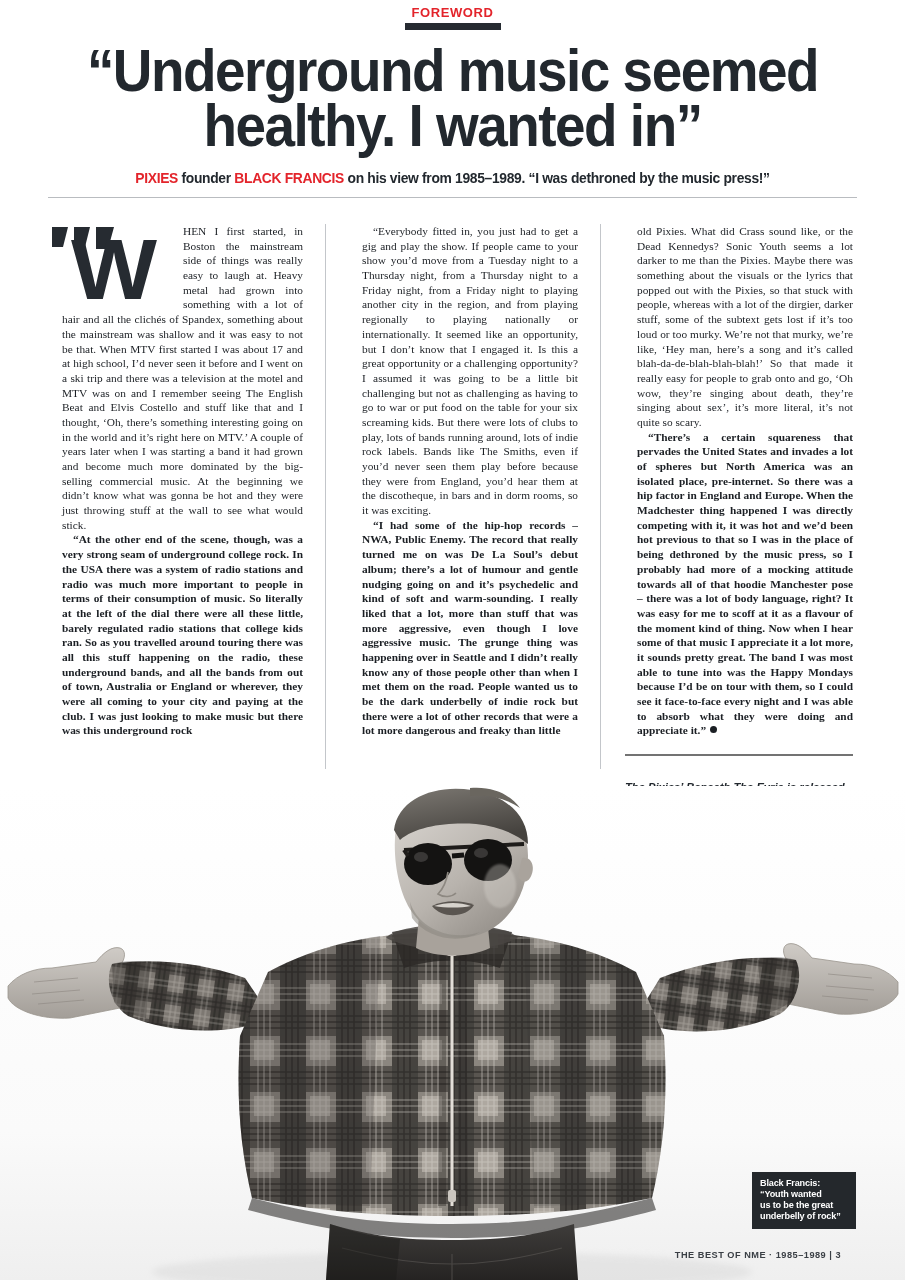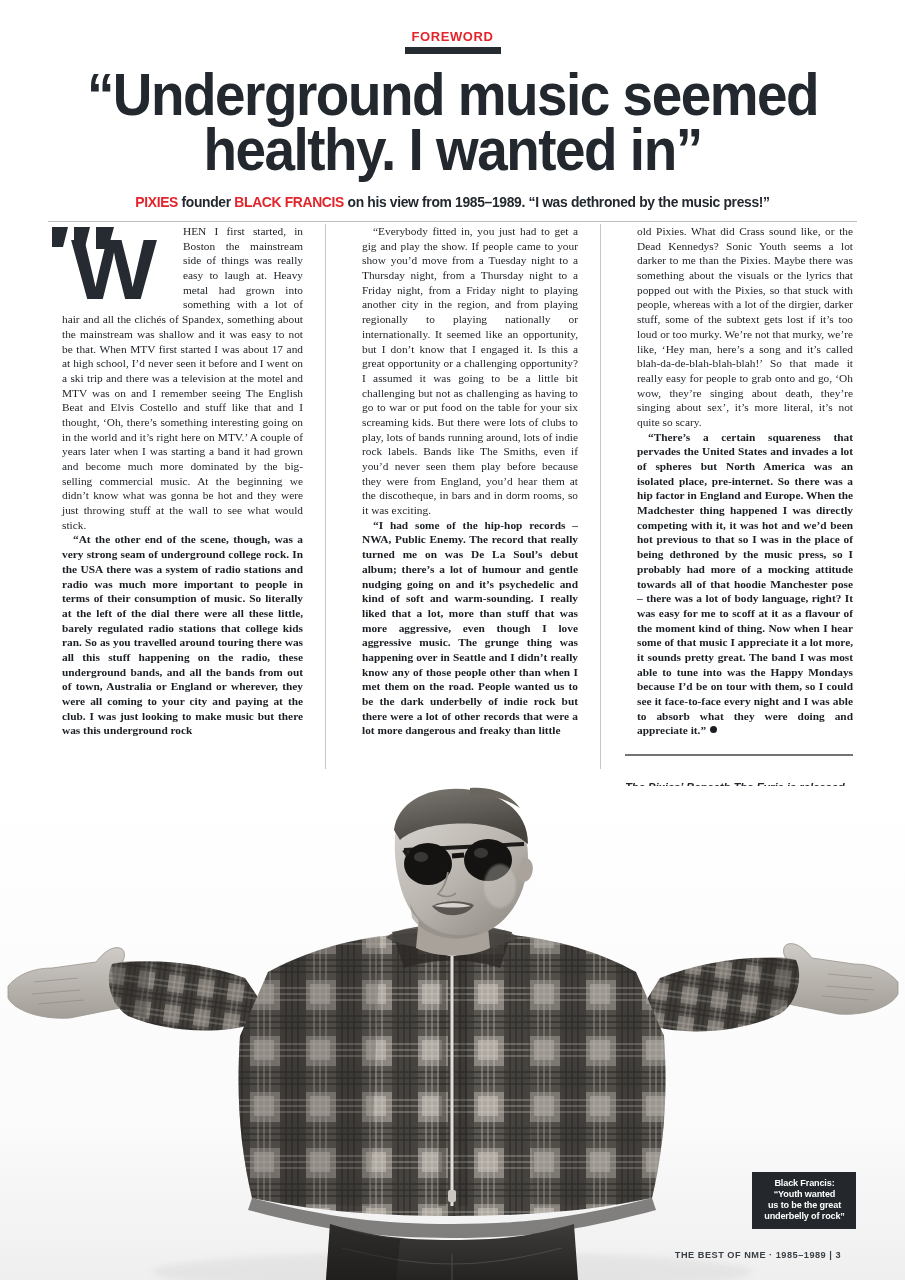--- a/index.html
+++ b/index.html
@@ -7,21 +7,21 @@
   body {
     background: #ffffff;
     font-family: "Liberation Serif", serif;
     color: #1b1f24;
     position: relative;
     overflow: hidden;
   }
   .page { position: relative; width: 905px; height: 1280px; }
 
   
-  .kicker-wrap { text-align: center; padding-top: 30px; }
+  .kicker-wrap { text-align: center; padding-top: 6px; }
   .kicker {
     font-family: "Liberation Sans", sans-serif;
     font-weight: bold;
     font-size: 13px;
     letter-spacing: 0.6px;
     color: #E3242B;
     display: block;
     line-height: 1;
   }
   .kicker-bar {
@@ -138,21 +138,21 @@
     width: 104px;
     background: #24282c;
     color: #ffffff;
     padding: 6px 7px 7px 8px;
     font-family: "Liberation Sans", sans-serif;
     font-weight: bold;
     font-size: 9.1px;
     line-height: 1.21;
     letter-spacing: -0.15px;
   }
-  .caption-box .cap-line { display: block; white-space: nowrap; text-align: center; }
+  .caption-box .cap-line { display: block; white-space: nowrap; }
 
   
   .footer {
     position: absolute;
     bottom: 20px; right: 64px;
     font-family: "Liberation Sans", sans-serif;
     font-weight: bold;
     font-size: 9.2px;
     letter-spacing: 0.5px;
     color: #3a3f45;

